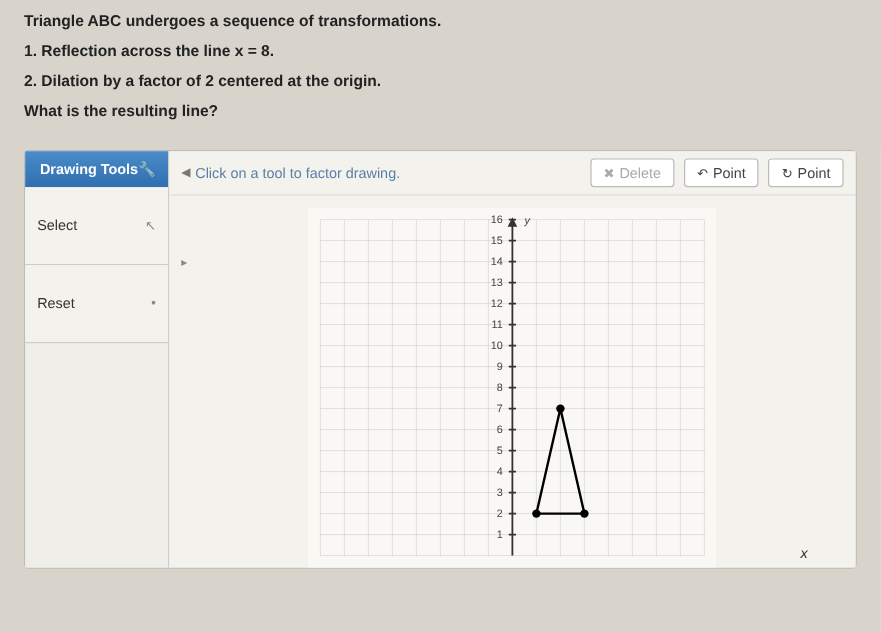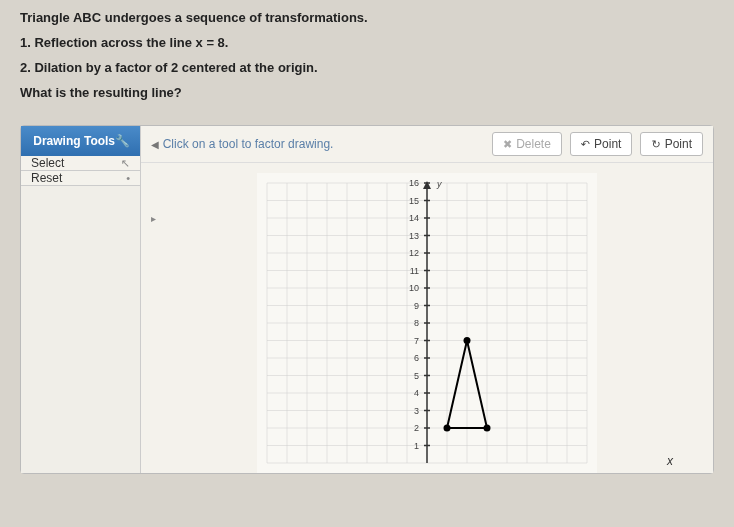--- a/index.html
+++ b/index.html
@@ -40,21 +40,21 @@
       padding: 8px 10px;
       font-size: 12px;
       display: flex;
       justify-content: flex-end;
       align-items: center;
     }
     .tools-header .wrench-icon {
       font-size: 12px;
     }
     .tool-item {
-      padding: 0 10px;
+      padding: 25px 10px;
       border-bottom: 1px solid #ccc;
       display: flex;
       justify-content: space-between;
       align-items: center;
       font-size: 12px;
       cursor: pointer;
       background: #f4f2ec;
     }
     .tool-item .tool-icon {
       color: #888;

